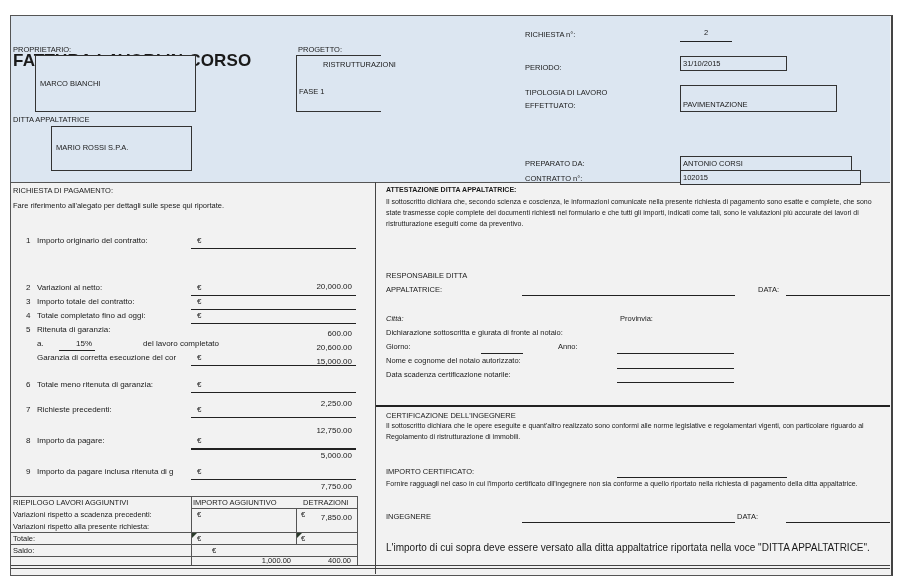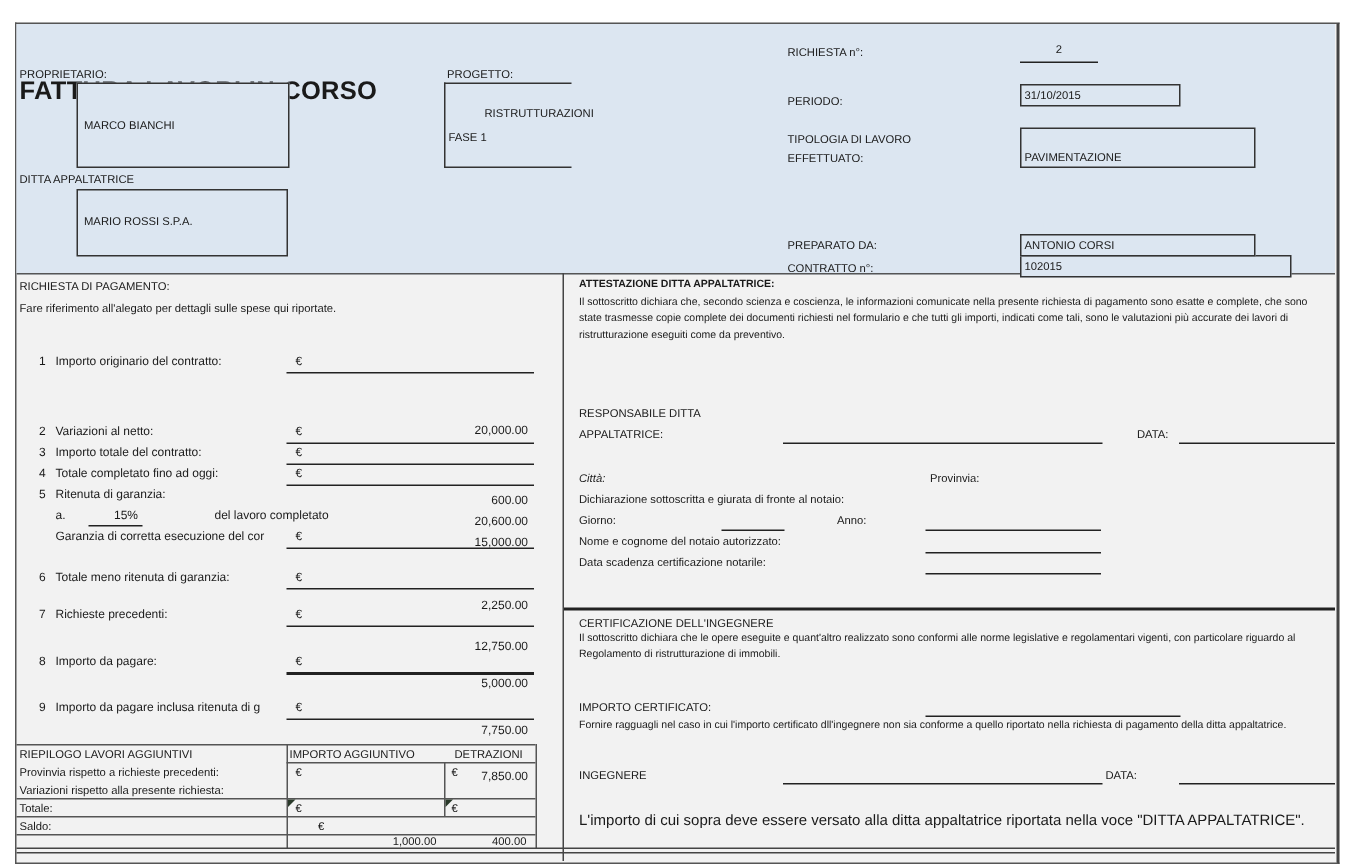--- a/index.html
+++ b/index.html
@@ -21,30 +21,30 @@
   .tri { position:absolute; width:0; height:0; border-top:5px solid #2a3a2a; border-right:5px solid transparent; }
 </style>
 </head>
 <body>
 
 <div class="frame"></div>
 <div class="header-band"></div>
 
 <div class="abs title" style="left:13px; top:18px;margin-top:33px;">FATTURA LAVORI IN CORSO</div>
 <div class="abs lbl" style="left:13px; top:45px;">PROPRIETARIO:</div>
-<div class="box" style="left:51px; top:55px; width:142px; height:57px;">
+<div class="box" style="left:35px; top:55px; width:161px; height:57px;">
   <span class="txt" style="top:23px;">MARCO BIANCHI</span>
 </div>
 <div class="abs lbl" style="left:13px; top:115px;">DITTA APPALTATRICE</div>
 <div class="box" style="left:51px; top:126px; width:141px; height:45px;">
   <span class="txt" style="top:16px;">MARIO ROSSI S.P.A.</span>
 </div>
 <div class="abs lbl" style="left:298px; top:45px;">PROGETTO:</div>
 <div class="box" style="left:296px; top:55px; width:85px; height:57px; border-right:none;">
-  <span class="txt" style="top:15px; left:2px;padding-left:24px;">RISTRUTTURAZIONI</span>
+  <span class="txt" style="top:4px; left:2px;padding-left:24px;">RISTRUTTURAZIONI</span>
   <span class="txt" style="top:31px; left:2px;">FASE 1</span>
 </div>
 
 <div class="abs lbl" style="left:525px; top:30px;">RICHIESTA n°:</div>
 <div class="abs lbl" style="left:680px; top:28px; width:52px; text-align:center;">2</div>
 <div class="hline" style="left:680px; top:41px; width:52px;"></div>
 
 <div class="abs lbl" style="left:525px; top:63px;">PERIODO:</div>
 <div class="box" style="left:680px; top:56px; width:107px; height:15px;">
   <span class="txt" style="top:2px; left:2px;">31/10/2015</span>
@@ -55,21 +55,21 @@
 <div class="box" style="left:680px; top:85px; width:157px; height:27px;">
   <span class="txt" style="top:14px; left:2px;">PAVIMENTAZIONE</span>
 </div>
 
 <div class="abs lbl" style="left:525px; top:130px;margin-top:44px;">CONTRATTO n°:</div>
 <div class="box" style="left:680px; top:126px; width:181px; height:15px;margin-top:44px;">
   <span class="txt" style="top:2px; left:2px;">102015</span>
 </div>
 
 <div class="abs lbl" style="left:525px; top:159px;">PREPARATO DA:</div>
-<div class="box" style="left:680px; top:156px; width:157px; height:15px;">
+<div class="box" style="left:680px; top:156px; width:172px; height:15px;">
   <span class="txt" style="top:2px; left:2px;">ANTONIO CORSI</span>
 </div>
 
 <div class="vdiv"></div>
 
 <div class="abs lbl" style="left:13px; top:186px;">RICHIESTA DI PAGAMENTO:</div>
 <div class="abs" style="left:13px; top:201px; font-size:7.5px;">Fare riferimento all'alegato per dettagli sulle spese qui riportate.</div>
 
 <div class="abs" style="left:26px; top:236px;">1</div>
 <div class="abs" style="left:37px; top:236px;">Importo originario del contratto:</div>
@@ -133,21 +133,21 @@
 <div>
   <div class="hline" style="left:11px; top:496px; width:346px; background:#555;"></div>
   <div class="cell" style="left:13px; top:497px;">RIEPILOGO LAVORI AGGIUNTIVI</div>
   <div class="cell" style="left:193px; top:497px;">IMPORTO AGGIUNTIVO</div>
   <div class="cell" style="left:303px; top:497px;text-align:right;">DETRAZIONI</div>
   <div style="position:absolute; left:191px; top:496px; width:1px; height:70px; background:#555;"></div>
   <div style="position:absolute; left:357px; top:496px; width:1px; height:70px; background:#555;"></div>
   <div class="hline" style="left:191px; top:508px; width:166px; background:#555;"></div>
   <div style="position:absolute; left:296px; top:508px; width:1px; height:36px; background:#555;"></div>
 
-  <div class="cell" style="left:13px; top:509px;">Provinvia rispetto a richieste precedenti:</div>
+  <div class="cell" style="left:13px; top:509px;">Variazioni rispetto a scadenza precedenti:</div>
   <div class="cell" style="left:197px; top:509px;">€</div>
   <div class="cell val" style="left:230px; top:509px; width:61px;">1,000.00</div>
   <div class="cell" style="left:301px; top:509px;">€</div>
   <div class="cell val" style="left:312px; top:509px; width:39px;">400.00</div>
 
   <div class="cell" style="left:13px; top:521px;">Variazioni rispetto alla presente richiesta:</div>
   <div class="cell val" style="left:230px; top:521px; width:61px;"></div>
   <div class="cell val" style="left:312px; top:521px; width:39px;"></div>
 
   <div class="hline" style="left:11px; top:532px; width:346px; background:#555;"></div>

